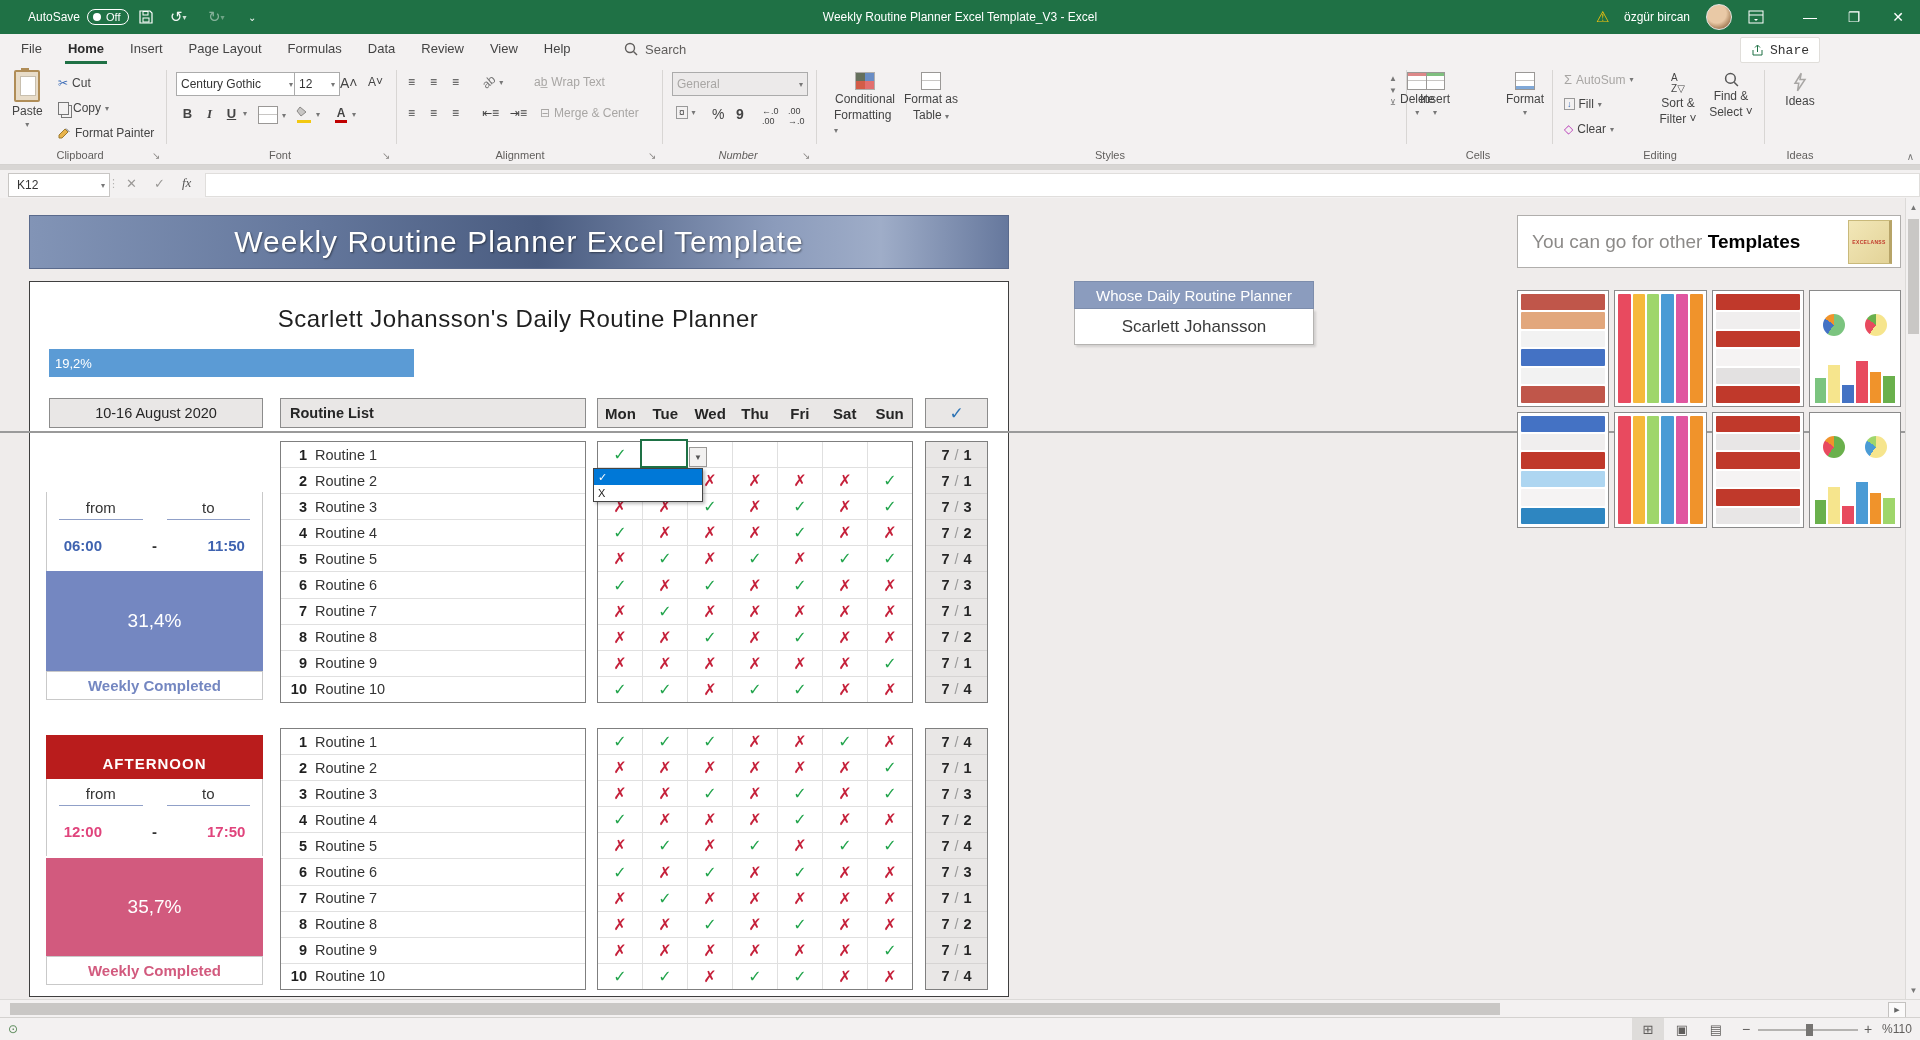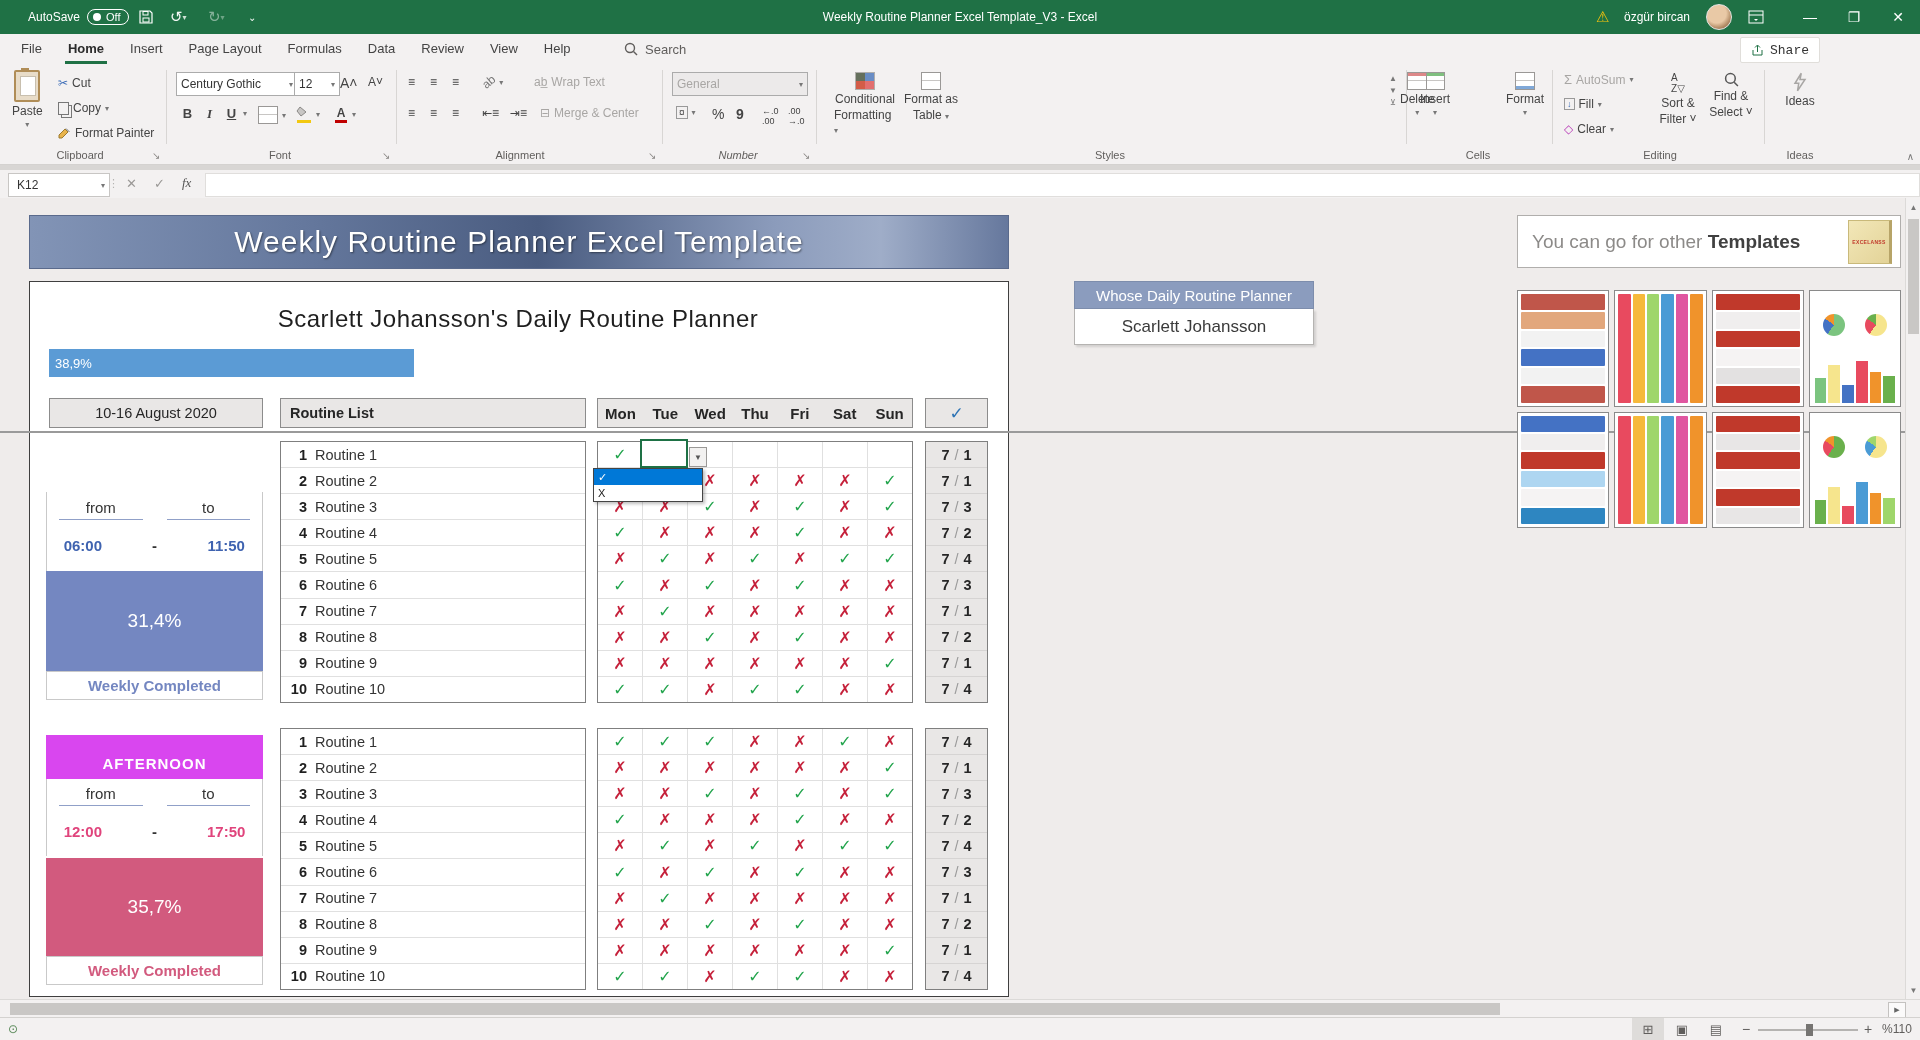--- a/index.html
+++ b/index.html
@@ -102,21 +102,21 @@
   .dd-btn{position:absolute;left:689px;top:447px;width:18px;height:20px;background:#f2f1f0;border:1px solid #9a9896;box-sizing:border-box;display:flex;align-items:center;justify-content:center;font-size:8px;color:#555;z-index:5;}
   .dd-list{position:absolute;left:593px;top:468px;width:108px;background:#fff;border:1px solid #444;box-shadow:2px 2px 3px rgba(0,0,0,.25);z-index:6;}
   .dd-item{height:16px;display:flex;align-items:center;padding-left:4px;font-size:11px;color:#222;}
   .dd-item.sel{background:#0078d7;color:#fff;}
 
   
   .whose-head{position:absolute;left:1074px;top:281px;width:240px;height:28px;background:#8b9cbe;border:1px solid #7d8dac;box-sizing:border-box;color:#fff;display:flex;align-items:center;justify-content:center;font-size:15px;}
   .whose-name{position:absolute;left:1074px;top:309px;width:240px;height:36px;background:#fff;border:1px solid #b5b3b1;border-top:none;box-sizing:border-box;color:#3a3a3a;display:flex;align-items:center;justify-content:center;font-size:17px;box-shadow:2px 2px 2px rgba(0,0,0,.12);}
   .tmpl-banner{position:absolute;left:1517px;top:215px;width:384px;height:53px;background:#fff;border:1px solid #b0aeac;box-sizing:border-box;display:flex;align-items:center;padding:0 8px 0 14px;}
   .tmpl-text{font-size:19px;color:#8c8a88;}
-  .tmpl-text b{color:#404040;}
+  .tmpl-text b{color:#000000;}
   .tmpl-logo{margin-left:auto;width:40px;height:42px;background:linear-gradient(135deg,#f2e7b8,#e3d398);border:1px solid #c9b97a;border-right:3px solid #b7a468;display:flex;align-items:center;justify-content:center;}
   .tmpl-logo span{font-size:5px;font-weight:700;color:#c0392b;letter-spacing:.3px;}
   .thumbs{position:absolute;left:1517px;top:290px;width:384px;height:238px;display:grid;grid-template-columns:repeat(4,1fr);grid-template-rows:repeat(2,1fr);gap:5px;}
   .thumb{background:#fff;border:1px solid #8a8a8a;padding:3px;box-sizing:border-box;display:flex;}
   .thumb .stack{flex:1;display:flex;gap:2px;}
   .thumb .stack.rows{flex-direction:column;}
   .thumb .stripe{flex:1;border-radius:1px;}
   .thumb .chartwrap{flex:1;display:flex;flex-direction:column;gap:2px;}
   .thumb .pies{flex:2;display:flex;align-items:center;justify-content:space-around;}
   .thumb .pie{width:22px;height:22px;border-radius:50%;}
@@ -424,21 +424,21 @@
     <div class="abs" style="left:182px;top:5px;color:#555;font-size:13px;font-style:italic;font-family:'Liberation Serif',serif;">fx</div>
     <div class="fx-area"></div>
   </div>
 
   <div class="sheetbg"></div>
 
   <div class="banner">Weekly Routine Planner Excel Template</div>
   <div class="mainpanel"></div>
   <div class="subtitle">Scarlett Johansson's Daily Routine Planner</div>
   <div class="progress" id="overall-progress" style="width: 365px; background: rgb(91, 155, 213);">
-      <span>38,9%</span>
+      <span>19,2%</span>
     </div>
 
   <div class="hcell" style="left:49px;width:214px;justify-content:center;">10-16 August 2020</div>
   <div class="hcell" style="left:280px;width:306px;padding-left:9px;font-weight:700;">Routine List</div>
   <div class="hcell dayhead" style="left:597px;width:316px;display:flex;" id="day-header-box">
       <span class="day-lab">Mon</span>
       <span class="day-lab">Tue</span>
       <span class="day-lab">Wed</span>
       <span class="day-lab">Thu</span>
       <span class="day-lab">Fri</span>
@@ -776,21 +776,21 @@
       </div>
     </div>
 
   <div class="sel-cell"></div>
   <div class="dd-btn">▼</div>
   <div class="dd-list">
     <div class="dd-item sel">✓</div>
     <div class="dd-item">X</div>
   </div>
 
-  <div class="leftbox period-head" id="afternoon-head" style="top: 735px; height: 56px; background: #d946ef;">AFTERNOON</div>
+  <div class="leftbox period-head" id="afternoon-head" style="top: 735px; height: 56px; background: #b91c1c;">AFTERNOON</div>
   <div class="leftbox fromto" style="top:779px;height:27px;">
     <span>from</span>
     <span>to</span>
   </div>
   <div class="leftbox times" id="afternoon-times" style="top:806px;height:50px;">
     <span style="color: rgb(224, 68, 124);">12:00</span>
     <span style="color:#333;">-</span>
     <span style="color: rgb(224, 68, 124);">17:50</span>
   </div>
   <div class="leftbox pctbox" id="afternoon-pct" style="top: 858px; height: 98px; background: rgb(210, 90, 126);">35,7%</div>

